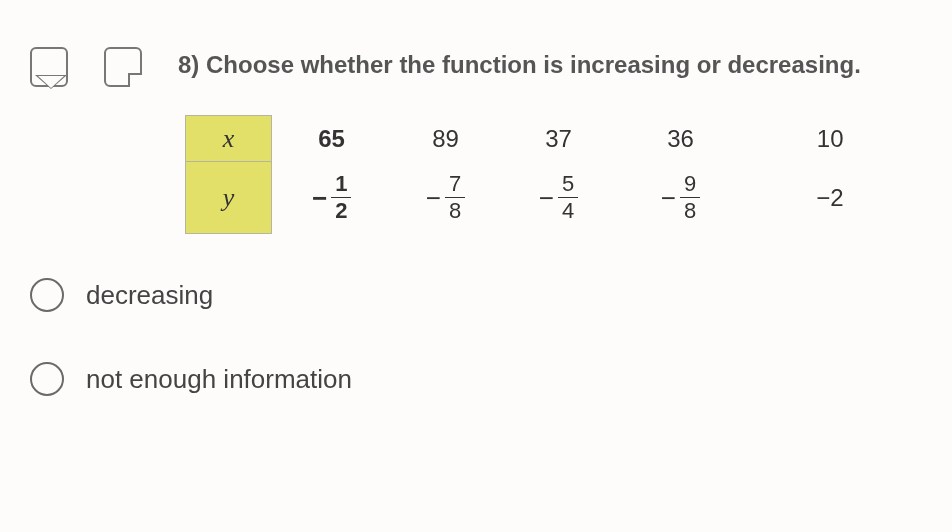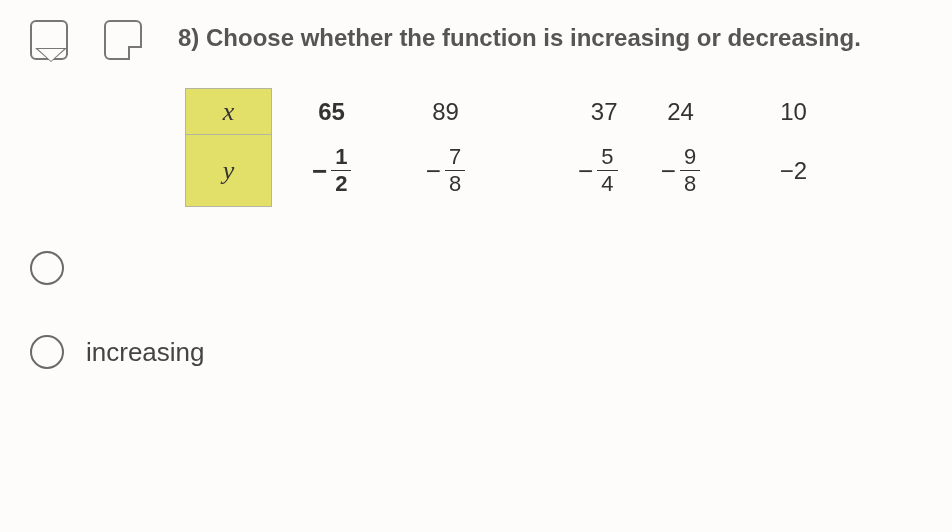--- a/index.html
+++ b/index.html
@@ -9,20 +9,21 @@
       font-family: Arial, Helvetica, sans-serif;
       color: #333;
       background: #fdfcfa;
       position: relative;
       padding: 20px 30px;
     }
     .header-row {
       display: flex;
       align-items: flex-start;
       gap: 36px;
+      margin-top: 27px;
     }
     .icon-box {
       width: 38px;
       height: 40px;
       border: 2.5px solid #777;
       border-radius: 6px;
       position: relative;
       flex-shrink: 0;
     }
     .bookmark-tail {
@@ -87,23 +88,23 @@
     .hdr {
       width: 86px;
       font-family: 'Times New Roman', serif;
       font-style: italic;
       font-size: 26px;
       border: 1px solid #b6b6a0;
       background: #e3e06a;
     }
     .c1 { width: 120px; font-weight: bold; }
     .c2 { width: 108px; }
-    .c3 { width: 118px; text-align: right; }
+    .c3 { width: 118px; }
     .c4 { width: 126px; }
-    .c5 { width: 100px; }
+    .c5 { width: 100px; text-align: right; }
     .frac {
       display: inline-flex;
       align-items: center;
       line-height: 1;
     }
     .sign { margin-right: 4px; font-size: 26px; }
     .stack {
       display: inline-flex;
       flex-direction: column;
       align-items: center;
@@ -152,21 +153,21 @@
     <span>Choose whether the function is increasing or decreasing.</span>
   </div>
 </div>
 
 <div class="table-wrap">
   <div class="trow xrow">
     <div class="cell hdr">x</div>
     <div class="cell c1">65</div>
     <div class="cell c2">89</div>
     <div class="cell c3">37</div>
-    <div class="cell c4">24</div>
+    <div class="cell c4">36</div>
     <div class="cell c5">10</div>
   </div>
   <div class="trow yrow">
     <div class="cell hdr">y</div>
     <div class="cell c1">
       <span class="frac">
           <span class="sign">−</span>
           <span class="stack">
             <span class="num">1</span>
             <span class="den">2</span>
@@ -200,18 +201,19 @@
           </span>
         </span>
     </div>
     <div class="cell c5">−2</div>
   </div>
 </div>
 
 <div class="options">
   <div class="option">
     <div class="radio"></div>
-  </div>
-  <div class="option" style="margin-bottom:0;">
+    <div class="option-label">decreasing</div>
+  </div>
+  <div class="option">
     <div class="radio"></div>
-    <div class="option-label">increasing</div>
+    <div class="option-label">not enough information</div>
   </div>
 </div>
 
 </body></html>

